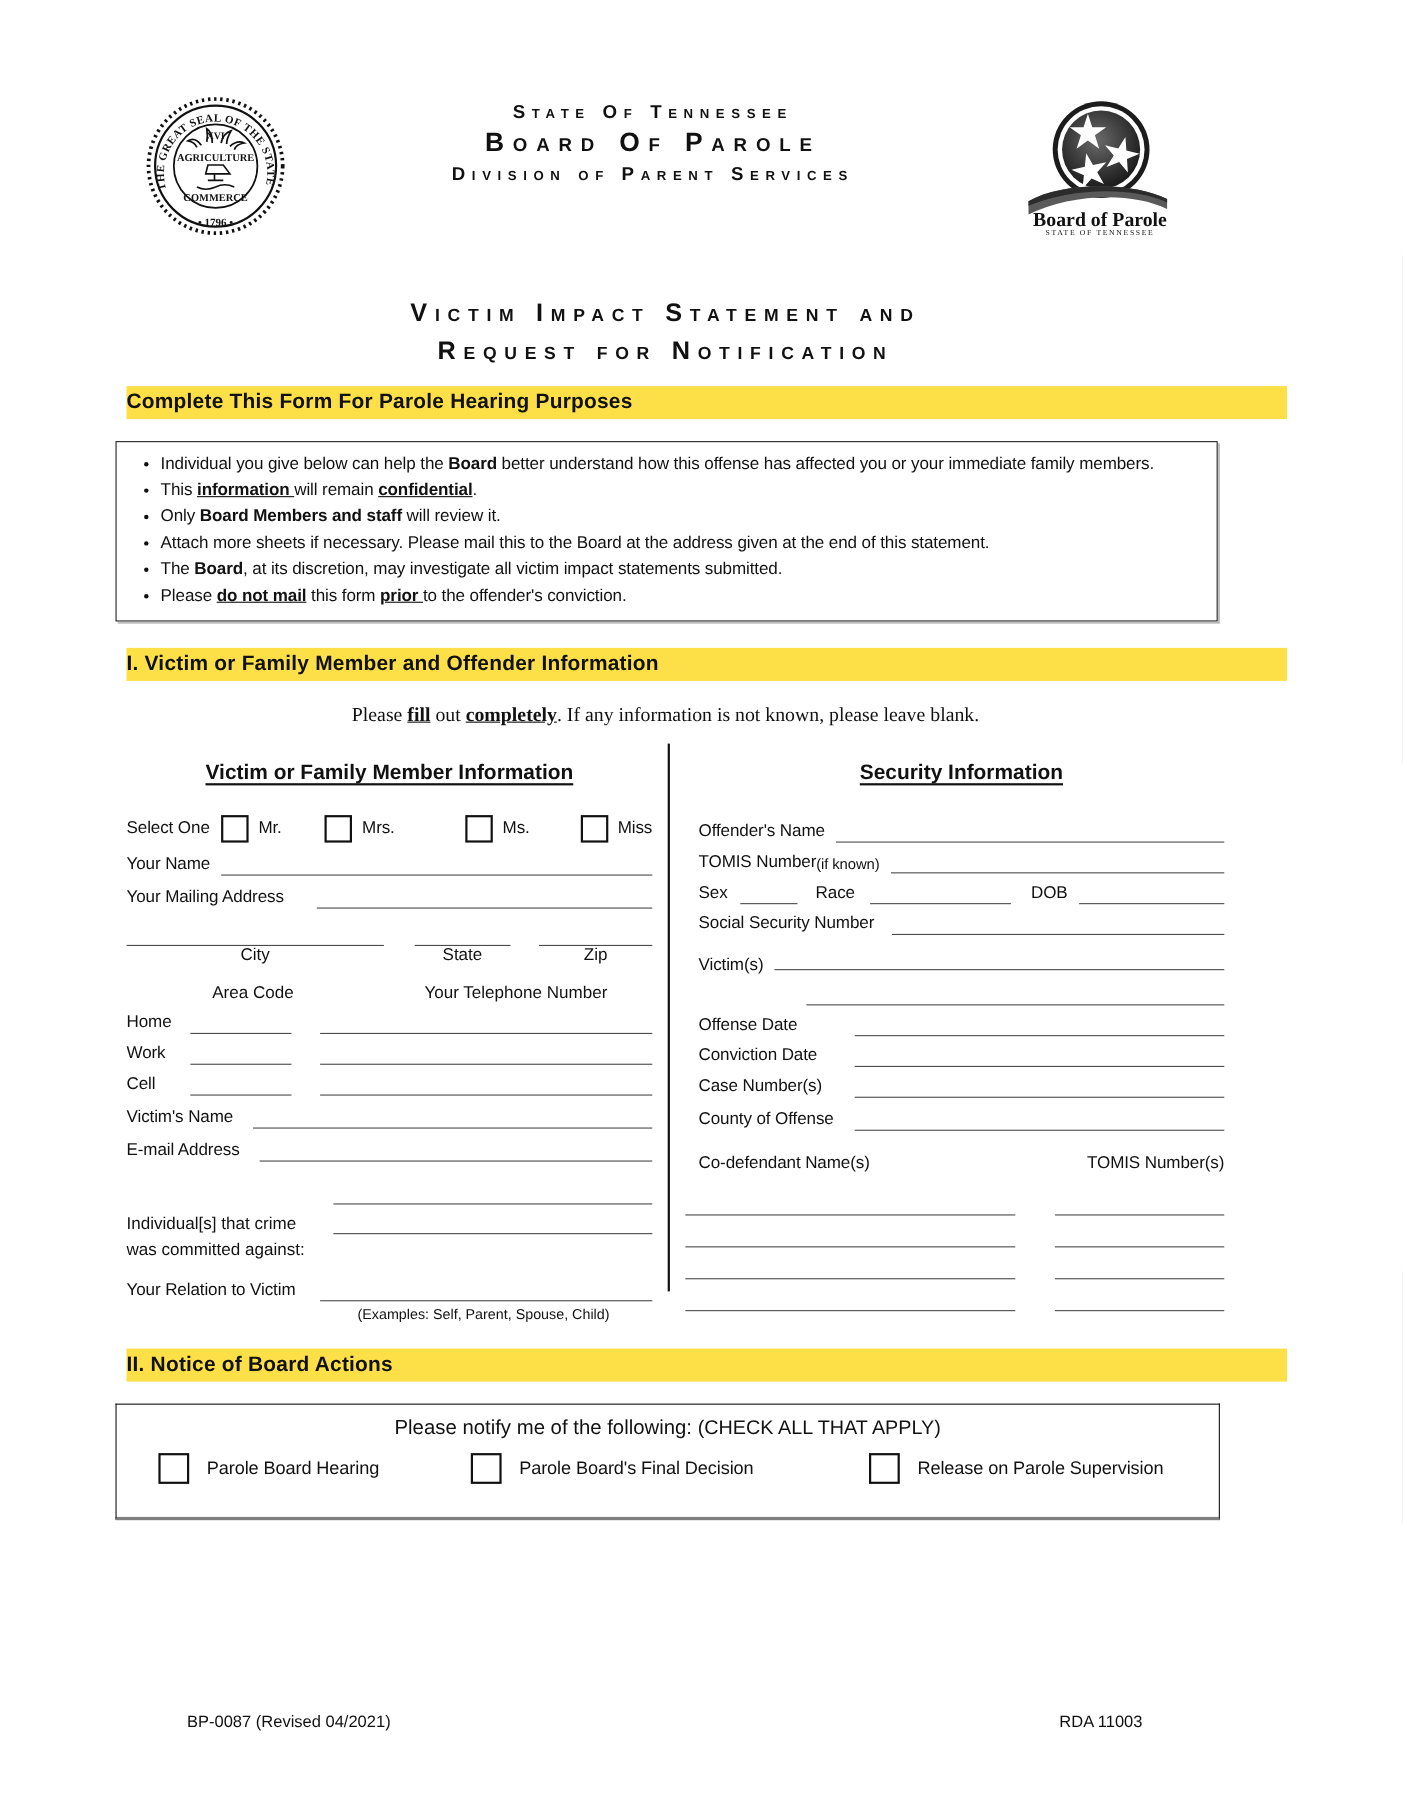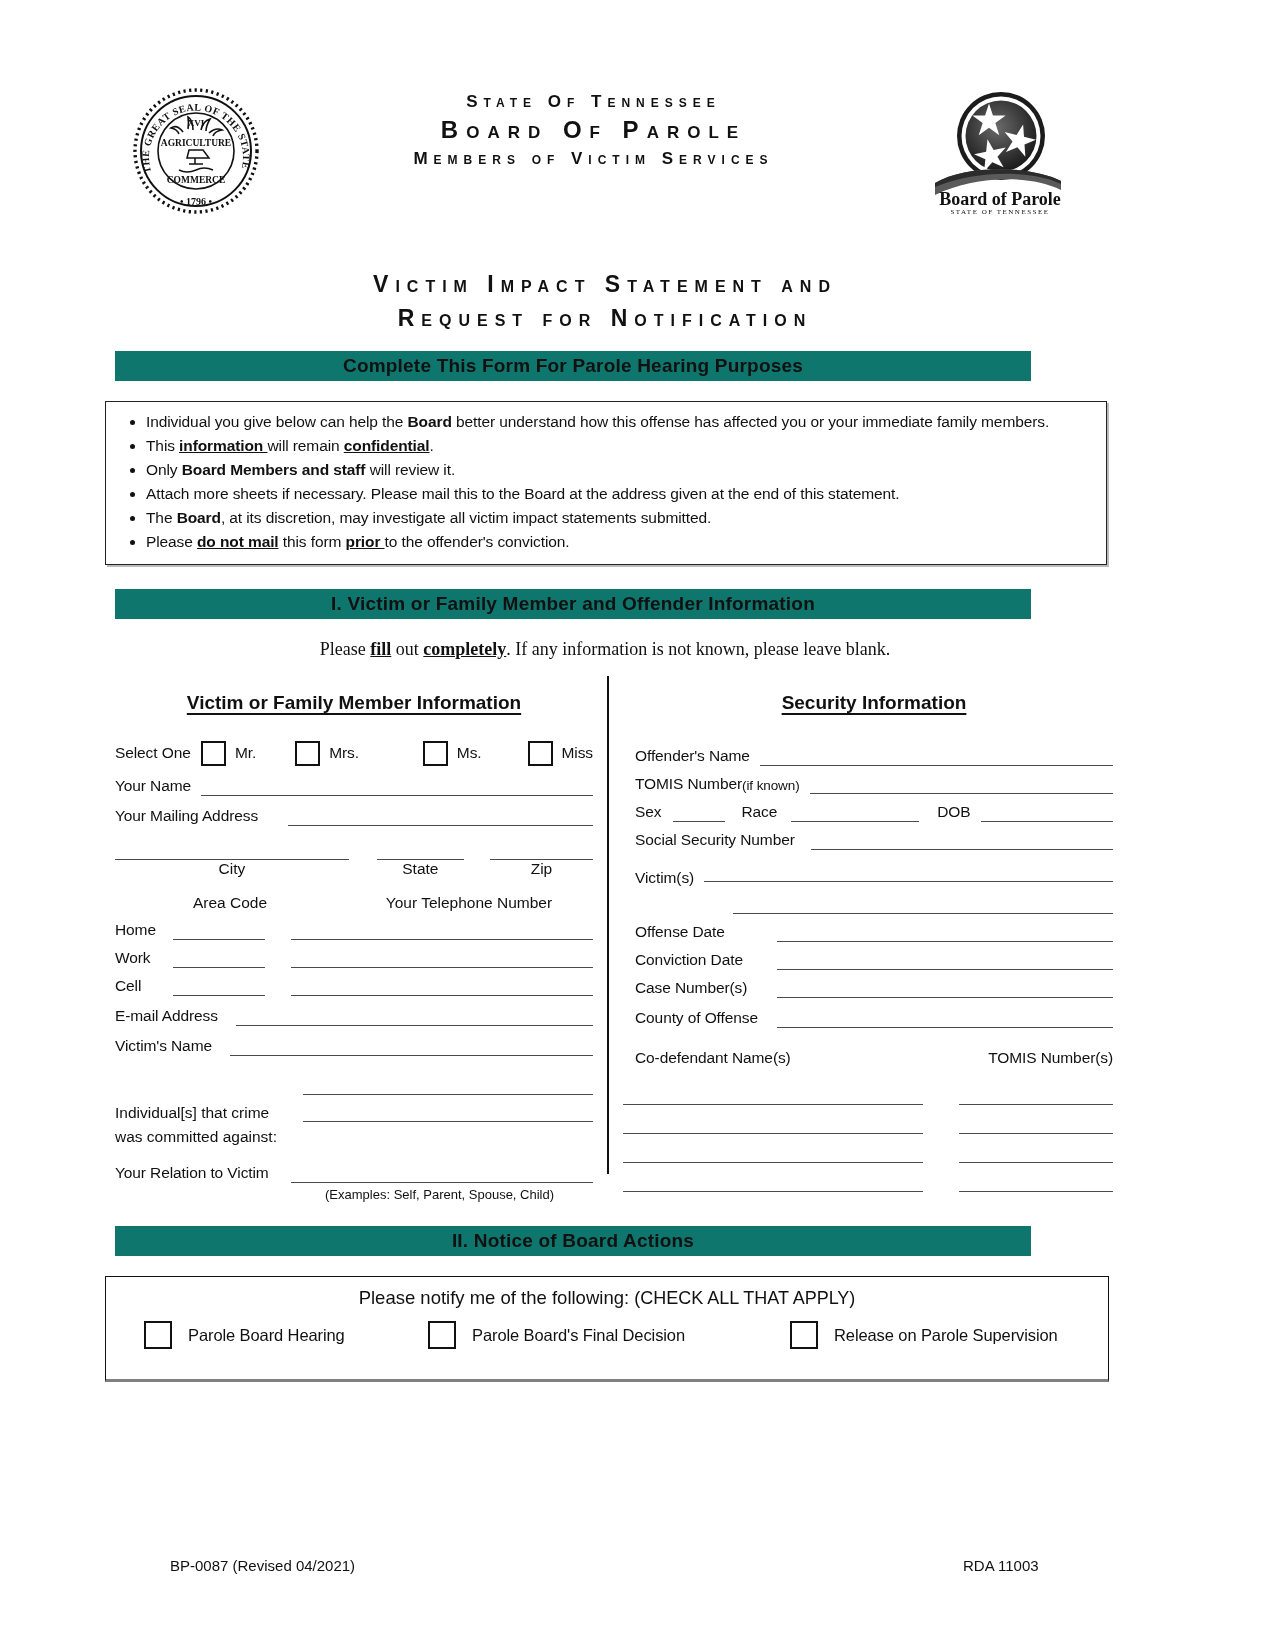--- a/index.html
+++ b/index.html
@@ -18,23 +18,23 @@
   .logo-wrap{position:absolute;left:933px;top:88px;width:132px;height:128px;}
   .hdr-text{position:absolute;left:0;right:88px;top:92px;text-align:center;}
   .hdr-l1{font-size:17px;font-weight:bold;font-variant:small-caps;letter-spacing:6px;}
   .hdr-l2{font-size:24px;font-weight:bold;font-variant:small-caps;letter-spacing:8px;margin-top:4px;}
   .hdr-l3{font-size:17px;font-weight:bold;font-variant:small-caps;letter-spacing:6px;margin-top:5px;}
   
   .doc-title{margin-top:22px;text-align:center;margin-right:65px;}
   .doc-title div{font-size:23px;font-weight:bold;font-variant:small-caps;letter-spacing:7px;line-height:34px;}
   
   .banner{
-    width:916px;margin:16px 0 0 115px;
-    background:#0f766e;
-    font-size:19px;font-weight:bold;text-align:center;
+    width:1055px;margin:16px 0 0 115px;
+    background:#fde047;
+    font-size:19px;font-weight:bold;text-align:left;
     padding:4px 0;letter-spacing:.2px;
   }
   
   .instr-box{
     width:972px;margin:20px 0 0 105px;
     border:1.4px solid #222;
     box-shadow:2px 2px 0 #bbb;
     padding:8px 14px 10px 14px;
   }
   .instr-box ul{margin:0;padding-left:26px;}
@@ -136,21 +136,21 @@
         <text x="65" y="60" text-anchor="middle" font-family="Liberation Serif, serif" font-size="9.5" font-weight="bold" fill="#111">AGRICULTURE</text>
         <path d="M58,64 h14 l6,8 h-22 z M64,72 v6 M58,78 h14" fill="none" stroke="#111" stroke-width="1.5"></path>
         <path d="M48,84 q8,4 17,0 q8,-4 17,0" fill="none" stroke="#111" stroke-width="1.4"></path>
         <text x="65" y="97" text-anchor="middle" font-family="Liberation Serif, serif" font-size="9.5" font-weight="bold" fill="#111">COMMERCE</text>
       </svg>
     </div>
 
     <div class="hdr-text">
       <div class="hdr-l1">State Of Tennessee</div>
       <div class="hdr-l2">Board Of Parole</div>
-      <div class="hdr-l3">Members of Victim Services</div>
+      <div class="hdr-l3">Division of Parent Services</div>
     </div>
 
     <div class="logo-wrap">
       <svg viewBox="0 0 132 128" width="132" height="128">
         <defs>
           <radialGradient id="ballGrad" cx="45%" cy="38%" r="70%">
             <stop offset="0%" stop-color="#6a6a6a"></stop>
             <stop offset="70%" stop-color="#2b2b2b"></stop>
             <stop offset="100%" stop-color="#111"></stop>
           </radialGradient>
@@ -256,26 +256,26 @@
         <span class="fl-fixed ph-short"></span>
         <span class="fl ph-long"></span>
       </div>
       <div class="row">
         <span class="lbl ph-lbl">Cell</span>
         <span class="fl-fixed ph-short"></span>
         <span class="fl ph-long"></span>
       </div>
 
       <div class="row" style="height:30px;">
+        <span class="lbl">Victim's Name</span>
+        <span class="fl" style="margin-left:18px;"></span>
+      </div>
+
+      <div class="row" style="height:30px;">
         <span class="lbl">E-mail Address</span>
-        <span class="fl" style="margin-left:18px;"></span>
-      </div>
-
-      <div class="row" style="height:30px;">
-        <span class="lbl">Victim's Name</span>
         <span class="fl" style="margin-left:18px;"></span>
       </div>
 
       <div class="ind-block">
         <div class="ind-labels">
           <div>Individual[s] that crime</div>
           <div>was committed against:</div>
         </div>
         <div class="ind-lines">
           <div class="fl2"></div>

